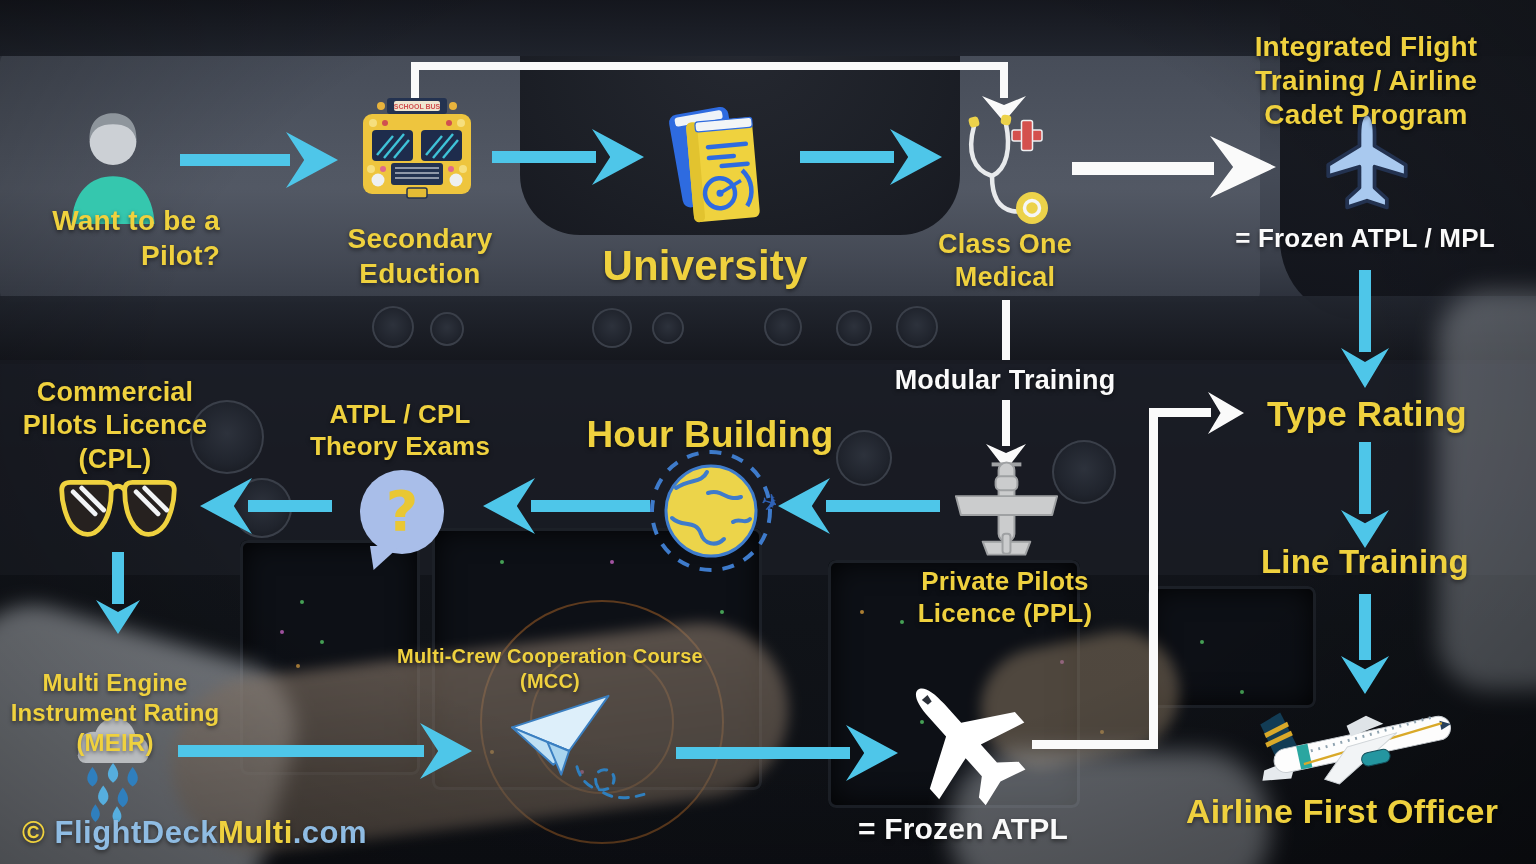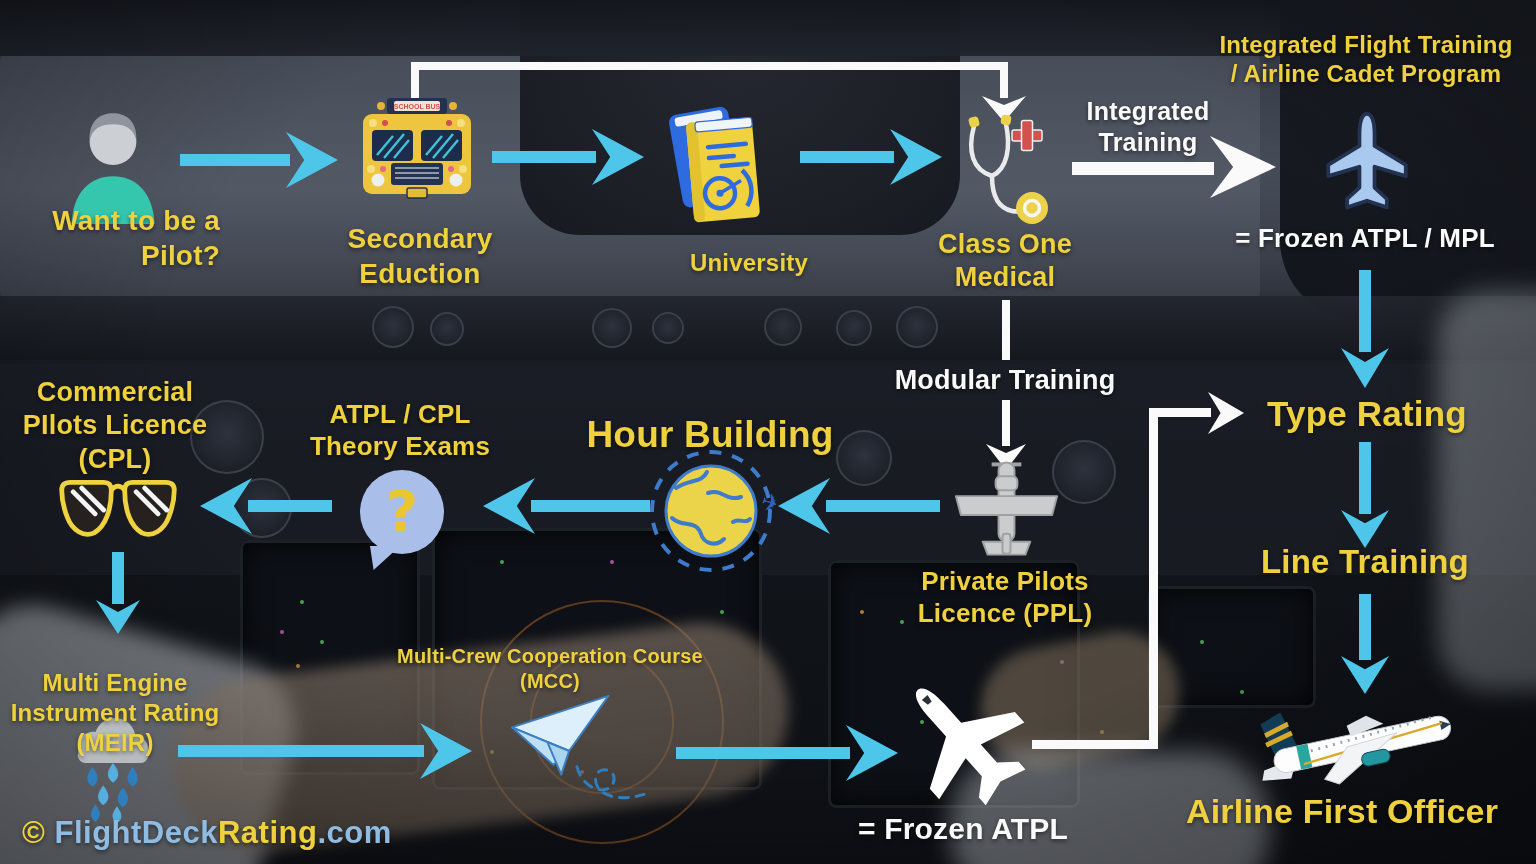--- a/index.html
+++ b/index.html
@@ -321,34 +321,33 @@
       <path d="M58,58 L188,50" stroke="#8fa3b0" stroke-width="3" stroke-dasharray="2 6" fill="none"></path>
       <path d="M48,70 L198,58" stroke="#d9a929" stroke-width="2.5" fill="none"></path>
       <polygon points="102,52 138,46 122,34 100,40" fill="#dfe4e8"></polygon>
       <polygon points="96,62 150,58 80,98 66,90" fill="#f2f4f6" stroke="#cfd4d8"></polygon>
       <rect x="108" y="72" width="30" height="14" rx="7" fill="#2496a0" stroke="#14505c"></rect>
     </g>
   </svg>
 
   <div class="lbl" style="left:10px;top:204px;width:210px;font-size:28px;text-align:right;">Want to be a Pilot?</div>
   <div class="lbl" style="left:320px;top:222px;width:200px;font-size:28px;">Secondary Eduction</div>
-  <div class="lbl" style="left:624px;top:240px;width:250px;font-size:24px;margin-top:8px;">University</div>
+  <div class="lbl" style="left:580px;top:240px;width:250px;font-size:42px;">University</div>
   <div class="lbl" style="left:915px;top:228px;width:180px;font-size:27px;">Class One Medical</div>
-  <div class="lbl white" style="left:1058px;top:96px;width:180px;font-size:25px;">Integrated Training</div>
-  <div class="lbl" style="left:1216px;top:30px;width:300px;font-size:24px;line-height:1.22;">Integrated Flight Training / Airline Cadet Program</div>
+  <div class="lbl" style="left:1216px;top:30px;width:300px;font-size:28px;line-height:1.22;">Integrated Flight Training / Airline Cadet Program</div>
   <div class="lbl white" style="left:1215px;top:222px;width:300px;font-size:26px;">= Frozen ATPL / MPL</div>
   <div class="lbl" style="left:880px;top:565px;width:250px;font-size:26px;">Private Pilots Licence (PPL)</div>
   <div class="lbl white" style="left:880px;top:364px;width:250px;font-size:27px;">Modular Training</div>
   <div class="lbl" style="left:580px;top:412px;width:260px;font-size:37px;">Hour Building</div>
   <div class="lbl" style="left:295px;top:398px;width:210px;font-size:26px;">ATPL / CPL Theory Exams</div>
   <div class="lbl" style="left:5px;top:376px;width:220px;font-size:27px;">Commercial PIlots Licence (CPL)</div>
   <div class="lbl" style="left:0px;top:636px;width:230px;font-size:24px;margin-top:32px;">Multi Engine Instrument Rating (MEIR)</div>
   <div class="lbl" style="left:390px;top:644px;width:320px;font-size:20px;">Multi-Crew Cooperation Course (MCC)</div>
   <div class="lbl white" style="left:838px;top:810px;width:250px;font-size:30px;">= Frozen ATPL</div>
   <div class="lbl" style="left:1252px;top:392px;width:230px;font-size:35px;">Type Rating</div>
   <div class="lbl" style="left:1240px;top:542px;width:250px;font-size:33px;">Line Training</div>
   <div class="lbl" style="left:1142px;top:790px;width:400px;font-size:34px;white-space:nowrap;">Airline First Officer</div>
 
   <div class="wm" style="left:22px;top:815px;">
-    <span class="y">© </span><span class="b">FlightDeck</span><span class="y">Rating</span><span class="b">.com</span>
+    <span class="y">© </span><span class="b">FlightDeck</span><span class="y">Multi</span><span class="b">.com</span>
   </div>
 
 </div>
 
 </body></html>

